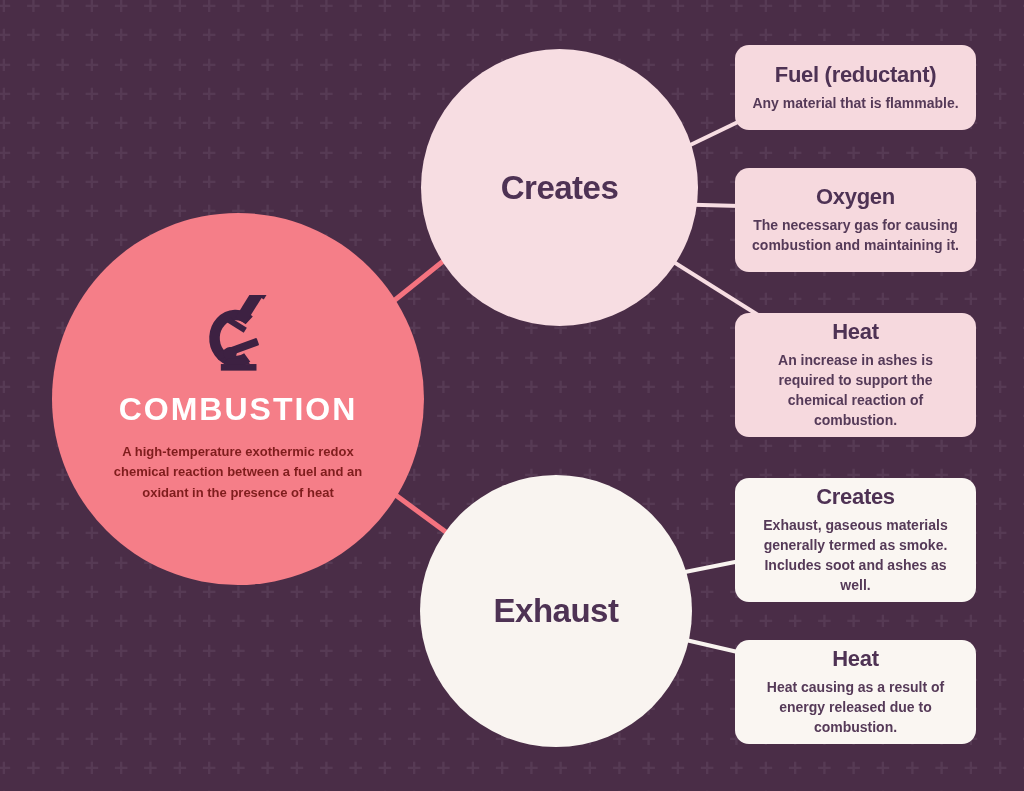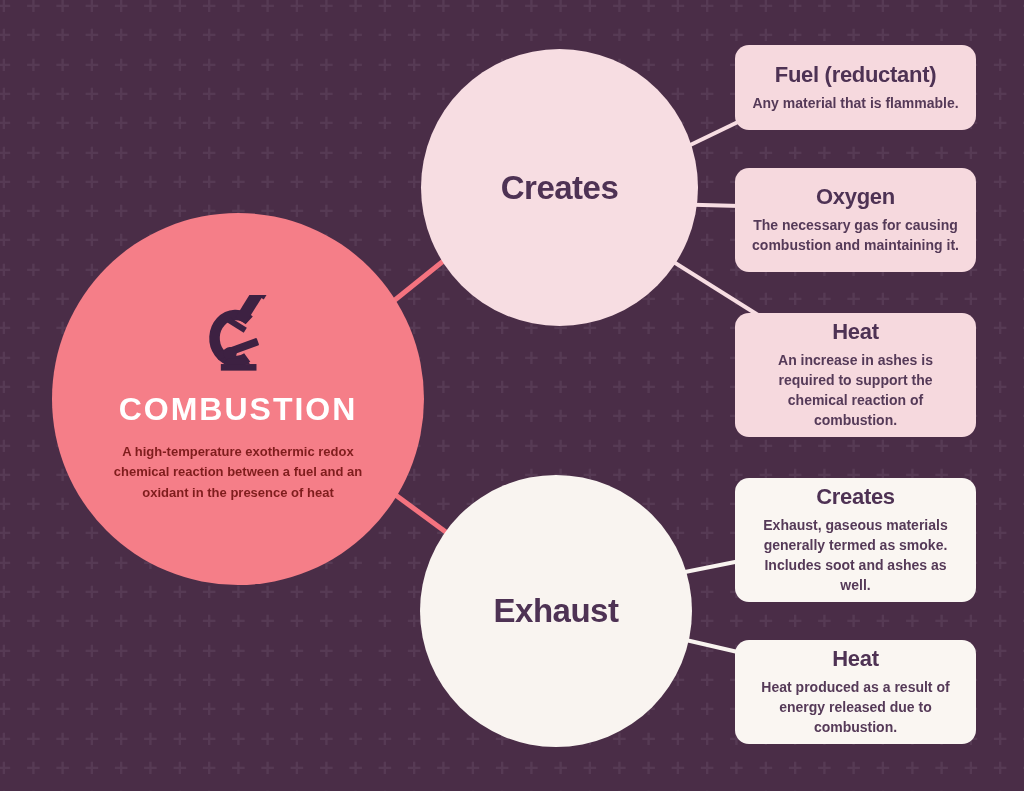--- a/index.html
+++ b/index.html
@@ -1153,16 +1153,16 @@
     <p>An increase in ashes is required to support the chemical reaction of combustion.</p>
   </div>
 
   <div class="box white box-exhaust">
     <h3>Creates</h3>
     <p>Exhaust, gaseous materials generally termed as smoke. Includes soot and ashes as well.</p>
   </div>
 
   <div class="box white box-heat-created">
     <h3>Heat</h3>
-    <p>Heat produced as a result of energy released due to combustion.</p>
+    <p>Heat causing as a result of energy released due to combustion.</p>
   </div>
 
 </div>
 
 </body></html>

